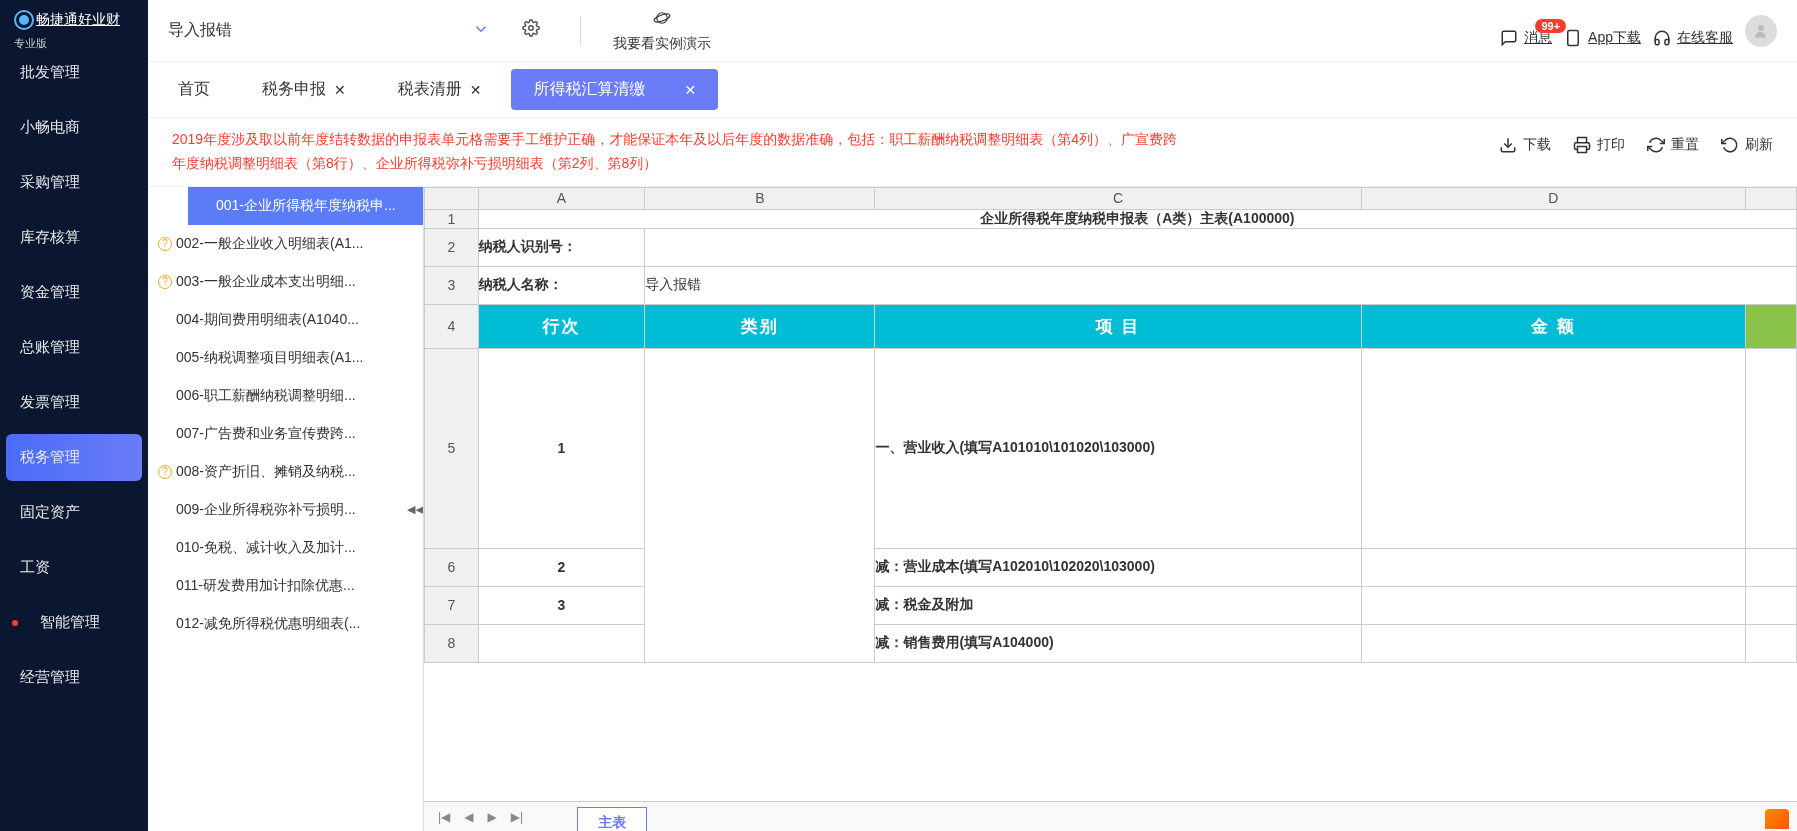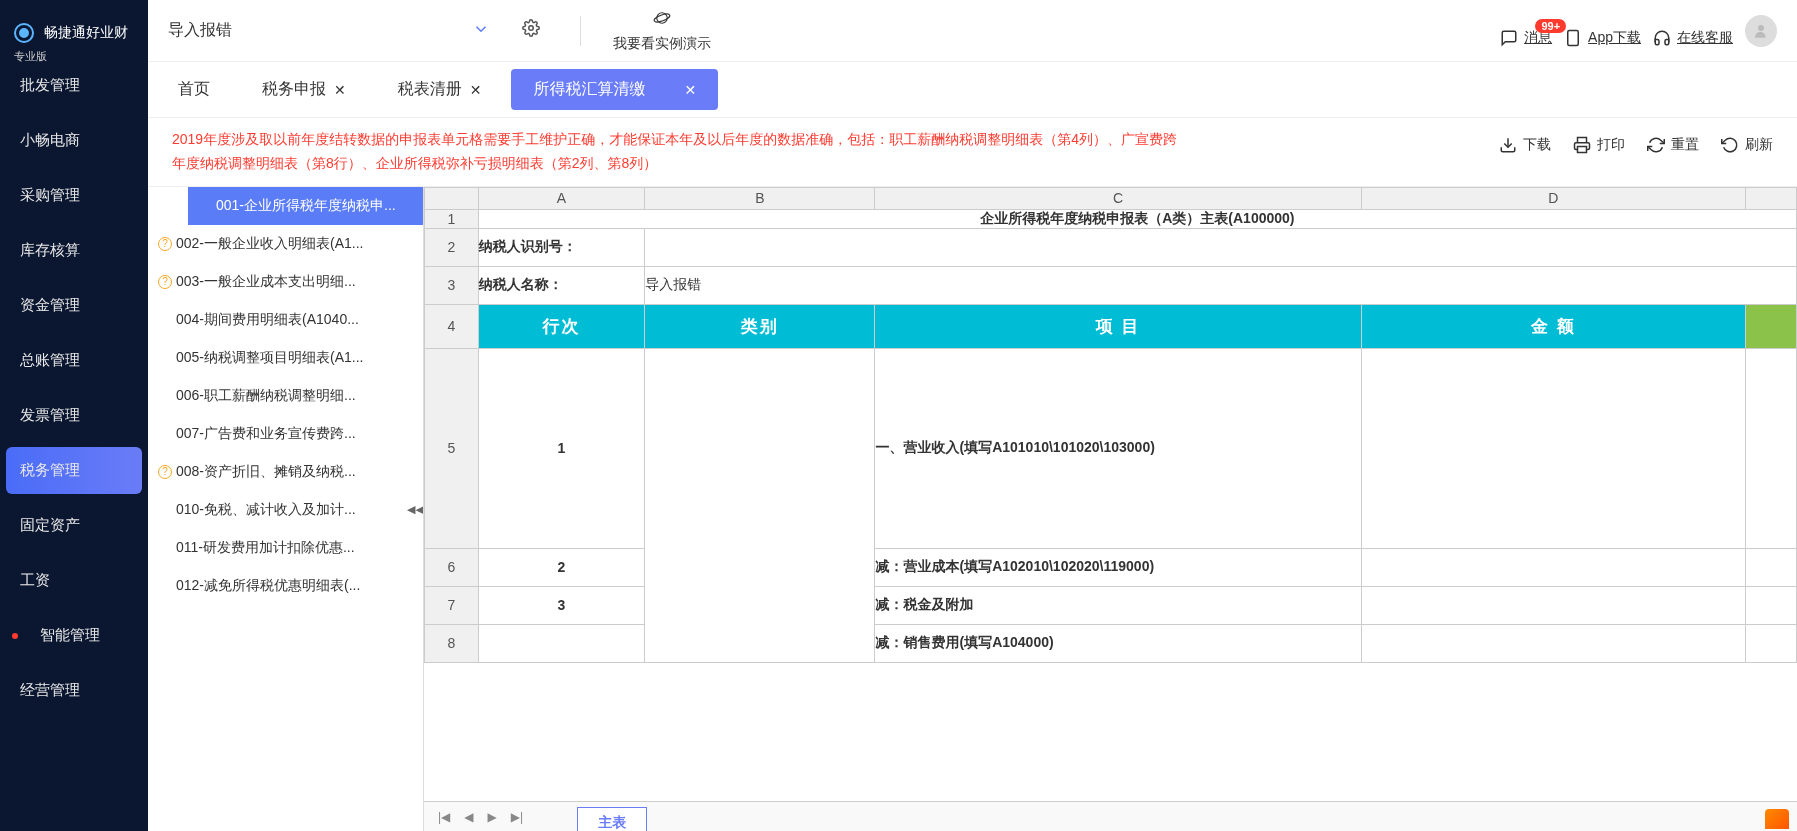--- a/index.html
+++ b/index.html
@@ -1,21 +1,21 @@
 <!DOCTYPE html>
 <html><head>
 <meta charset="utf-8">
 <style>
 * { margin: 0; padding: 0; box-sizing: border-box; }
 body { font-family: "Microsoft YaHei", sans-serif; font-size: 14px; color: #333; background: #fff; overflow: hidden; }
 .container { display: flex; height: 100vh; width: 100vw; }
 
 
 .sidebar { width: 148px; background: #0b1730; color: #fff; display: flex; flex-direction: column; flex-shrink: 0; }
-.logo-area { padding: 21px 12px 4px 12px; display: flex; align-items: center; gap: 8px; }
+.logo-area { padding: 8px 12px 4px 12px; display: flex; align-items: center; gap: 0; text-decoration: underline; }
 .logo-icon { width: 24px; height: 24px; display: flex; align-items: center; justify-content: center; }
 .logo-text { font-size: 14px; font-weight: 500; }
 .sub-logo { font-size: 11px; color: #ccc; padding: 0 0 8px 14px; }
 .nav { flex: 1; overflow: hidden; }
 .nav-item { padding: 18px 20px; font-size: 15px; color: #e8e8e8; cursor: pointer; position: relative; }
 .nav-item.active { background: linear-gradient(90deg, #4a6cf7, #6a7cf7); border-radius: 6px; margin: 4px 6px; padding: 14px 14px; }
 .nav-item.cutoff { padding-top: 4px; }
 .nav-item .marker { position: absolute; left: 12px; top: 50%; transform: translateY(-50%); width: 6px; height: 6px; background: #ff3b30; border-radius: 50%; }
 .nav-item.has-marker { padding-left: 40px; }
 
@@ -234,20 +234,21 @@
 
       <div class="left-panel">
         <div class="list-item active"><span>001-企业所得税年度纳税申...</span></div>
         <div class="list-item"><span class="q-icon">?</span><span>002-一般企业收入明细表(A1...</span></div>
         <div class="list-item"><span class="q-icon">?</span><span>003-一般企业成本支出明细...</span></div>
         <div class="list-item"><span>004-期间费用明细表(A1040...</span></div>
         <div class="list-item"><span>005-纳税调整项目明细表(A1...</span></div>
         <div class="list-item"><span>006-职工薪酬纳税调整明细...</span></div>
         <div class="list-item"><span>007-广告费和业务宣传费跨...</span></div>
         <div class="list-item"><span class="q-icon">?</span><span>008-资产折旧、摊销及纳税...</span></div>
+        <div class="list-item"><span>009-企业所得税弥补亏损明...</span></div>
         <div class="list-item"><span>010-免税、减计收入及加计...</span></div>
         <div class="list-item"><span>011-研发费用加计扣除优惠...</span></div>
         <div class="list-item"><span>012-减免所得税优惠明细表(...</span></div>
         <span class="collapse-handle">◀◀</span>
       </div>
 
       <div class="sheet-area">
         <div class="sheet-wrapper">
           <table class="sheet">
             <tbody>
@@ -285,21 +286,21 @@
               <th class="row-header">5</th>
               <td class="content-cell center">1</td>
               <td rowspan="4" class="data-cell"></td>
               <td class="content-cell">一、营业收入(填写A101010\101020\103000)</td>
               <td class="data-cell"></td>
               <td class="data-cell"></td>
             </tr>
             <tr class="row-med">
               <th class="row-header">6</th>
               <td class="content-cell center">2</td>
-              <td class="content-cell">减：营业成本(填写A102010\102020\119000)</td>
+              <td class="content-cell">减：营业成本(填写A102010\102020\103000)</td>
               <td class="data-cell"></td>
               <td class="data-cell"></td>
             </tr>
             <tr class="row-med">
               <th class="row-header">7</th>
               <td class="content-cell center">3</td>
               <td class="content-cell">减：税金及附加</td>
               <td class="data-cell"></td>
               <td class="data-cell"></td>
             </tr>

